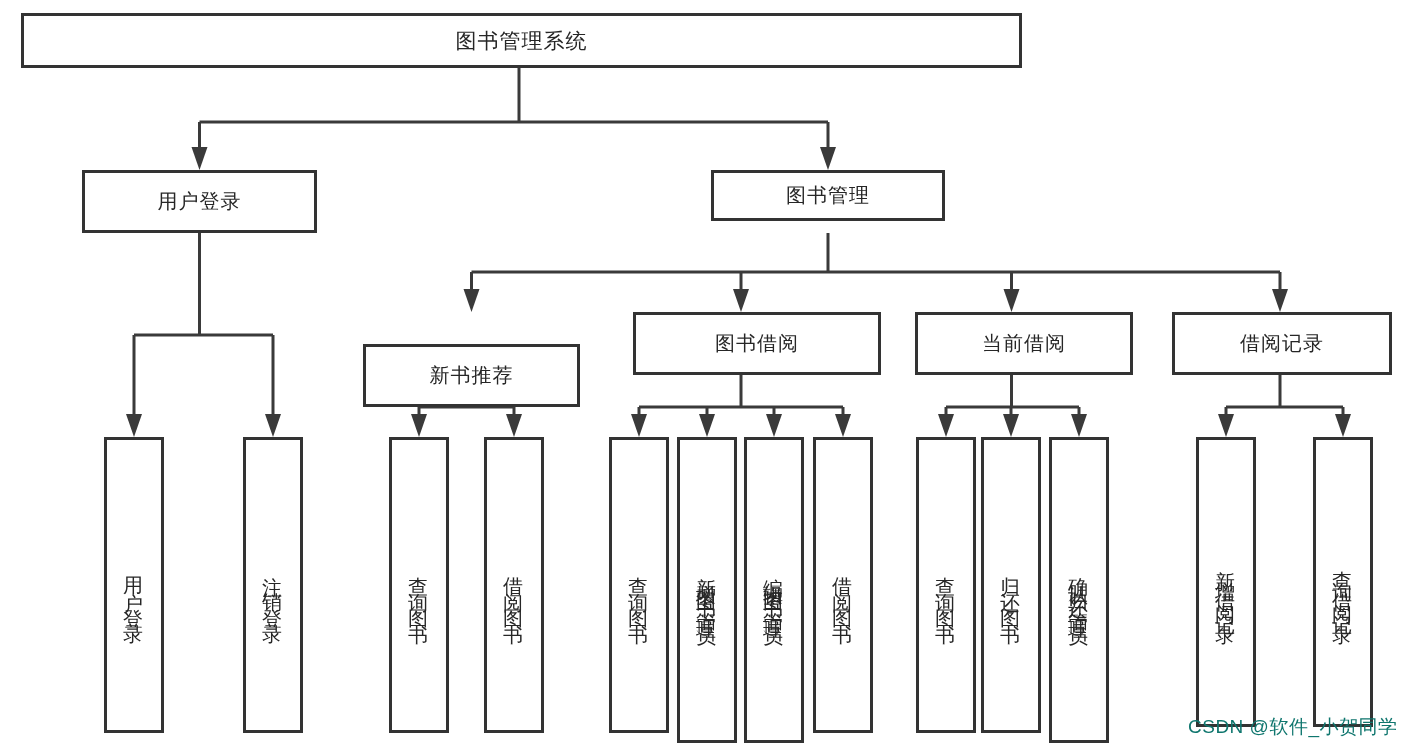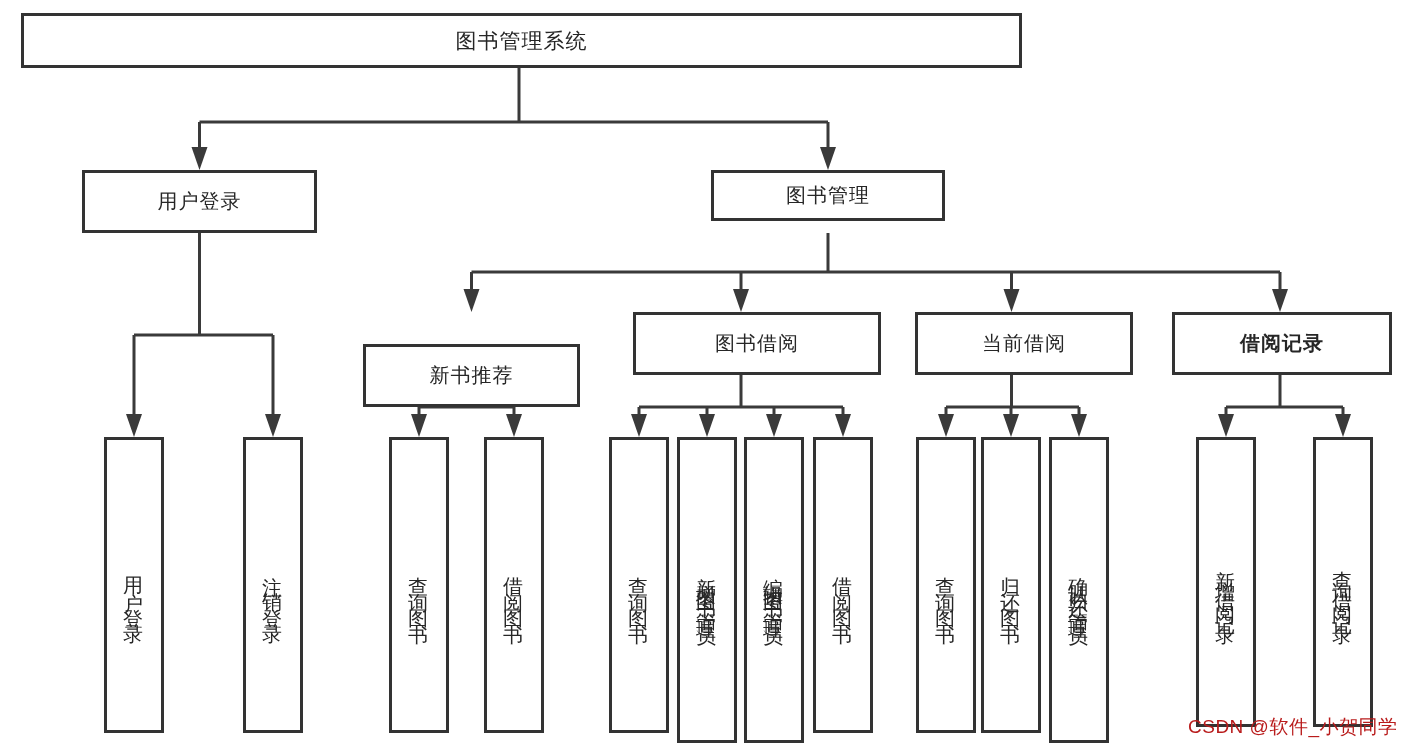--- a/index.html
+++ b/index.html
@@ -47,21 +47,21 @@
     white-space: nowrap;
   }
   .ls4 span { letter-spacing: 16px; margin-bottom: -16px; }
   .ls6 span { letter-spacing: 11px; margin-bottom: -11px; }
   .ls9 span { letter-spacing: 7px;  margin-bottom: -7px;  }
   .watermark {
     position: absolute;
     left: 1188px;
     top: 714px;
     font-size: 19px;
-    color: #b91c1c;
+    color: #0f766e;
     letter-spacing: 0.5px;
     z-index: 3;
     white-space: nowrap;
   }
 </style>
 </head>
 <body>
 
 <div id="canvas">
 
@@ -110,21 +110,21 @@
 
   <div class="hbox" style="left:363px; top:312px; width:217px; height:63px;margin-top:32px;">
     <span>新书推荐</span>
   </div>
   <div class="hbox" style="left:633px; top:312px; width:248px; height:63px;align-items:center;">
     <span>图书借阅</span>
   </div>
   <div class="hbox" style="left:903px; top:312px; width:218px; height:63px;margin-left:12px;">
     <span>当前借阅</span>
   </div>
-  <div class="hbox" style="left:1172px; top:312px; width:220px; height:63px;font-weight:bold;">
+  <div class="hbox" style="left:1172px; top:312px; width:220px; height:63px;">
     <span>借阅记录</span>
   </div>
 
   <div class="vbox ls4" style="left:104px; top:437px; width:60px; height:296px;">
     <span>用户登录</span>
   </div>
   <div class="vbox ls4" style="left:243px; top:437px; width:60px; height:296px;">
     <span>注销登录</span>
   </div>
   <div class="vbox ls4" style="left:389px; top:437px; width:60px; height:296px;">

